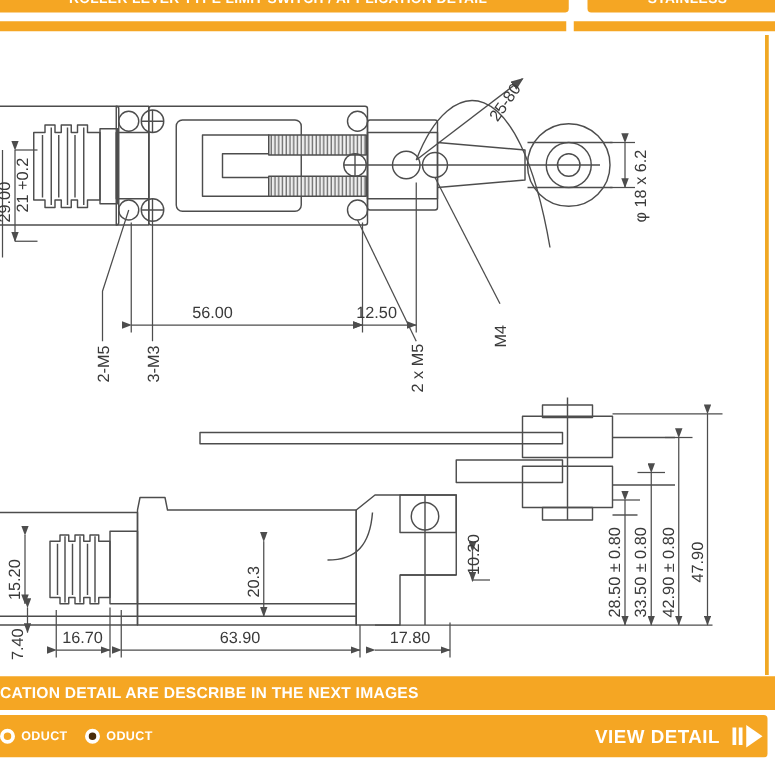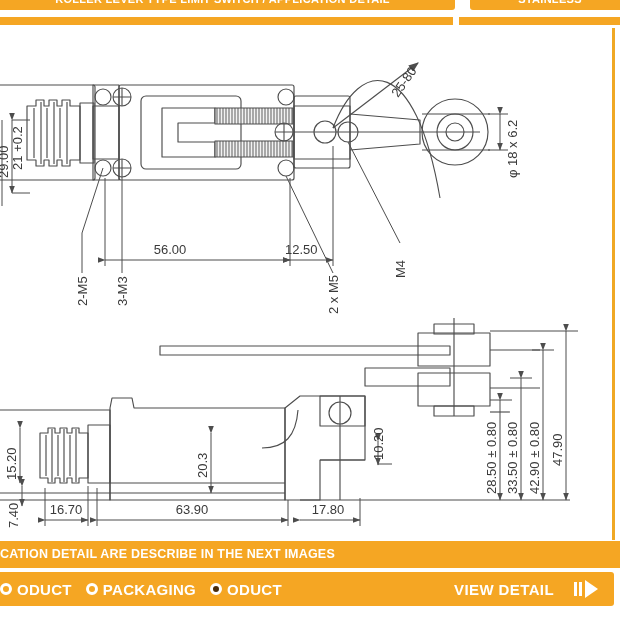--- a/index.html
+++ b/index.html
@@ -65,29 +65,29 @@
     position:absolute;left:-12px;top:572px;width:626px;height:34px;
     background:#f5a623;border-radius:3px;
   }
   .navinner{
     position:absolute;left:0;top:0;width:626px;height:34px;
     display:flex;align-items:center;
   }
   .navleft{display:flex;align-items:center;padding-left:12px;gap:14px;flex:1;}
   .navitem{display:flex;align-items:center;gap:5px;cursor:pointer;}
   .navitem .lbl{
-    color:#fff;font-size:15px;font-weight:bold;letter-spacing:.3px;white-space:nowrap;
+    color:#fff;font-size:10px;font-weight:bold;letter-spacing:.3px;white-space:nowrap;
   }
   .radio{
     width:12px;height:12px;border-radius:50%;
     border:3px solid #fff;background:transparent;box-sizing:border-box;
     flex:0 0 auto;
   }
   .radio.filled{background:#4a2c0a;border-color:#fff;}
-  .navright{display:flex;align-items:center;gap:20px;padding-right:16px;}
+  .navright{display:flex;align-items:center;gap:10px;padding-right:4px;}
   .navright .lbl{
     color:#fff;font-size:15px;font-weight:bold;letter-spacing:.4px;white-space:nowrap;
   }
   .arrowicon{display:flex;align-items:center;gap:2px;}
   .arrowicon .bar{width:3px;height:14px;background:#fff;}
   .arrowicon .tri{
     width:0;height:0;border-top:9px solid transparent;border-bottom:9px solid transparent;
     border-left:13px solid #fff;margin-left:1px;
   }
   .navbar-bottomline{position:absolute;left:-12px;top:606px;width:640px;height:2px;background:#fff;}
@@ -317,24 +317,20 @@
     <div class="txt">CATION DETAIL ARE DESCRIBE IN THE NEXT IMAGES</div>
   </div>
   <div class="bandgap"></div>
 
   <div class="navbar">
     <div class="navinner">
       <div class="navleft">
         <div class="navitem">
           <span class="radio"></span>
           <span class="lbl">ODUCT</span>
-        </div>
-        <div class="navitem">
-          <span class="radio"></span>
-          <span class="lbl">PACKAGING</span>
         </div>
         <div class="navitem">
           <span class="radio filled"></span>
           <span class="lbl">ODUCT</span>
         </div>
       </div>
       <div class="navright">
         <span class="lbl">VIEW DETAIL</span>
         <span class="arrowicon">
           <span class="bar"></span>

